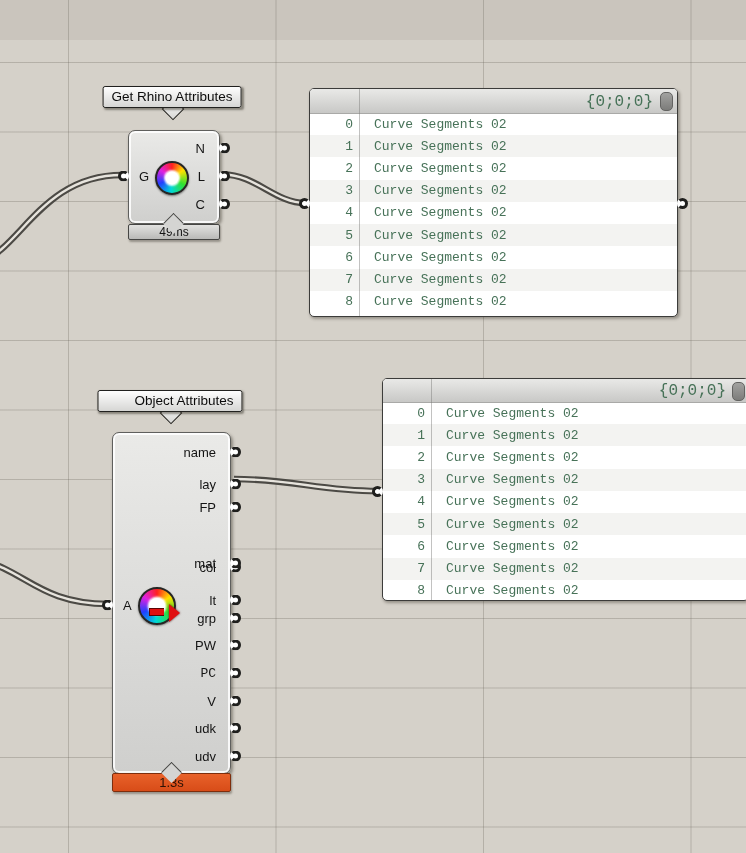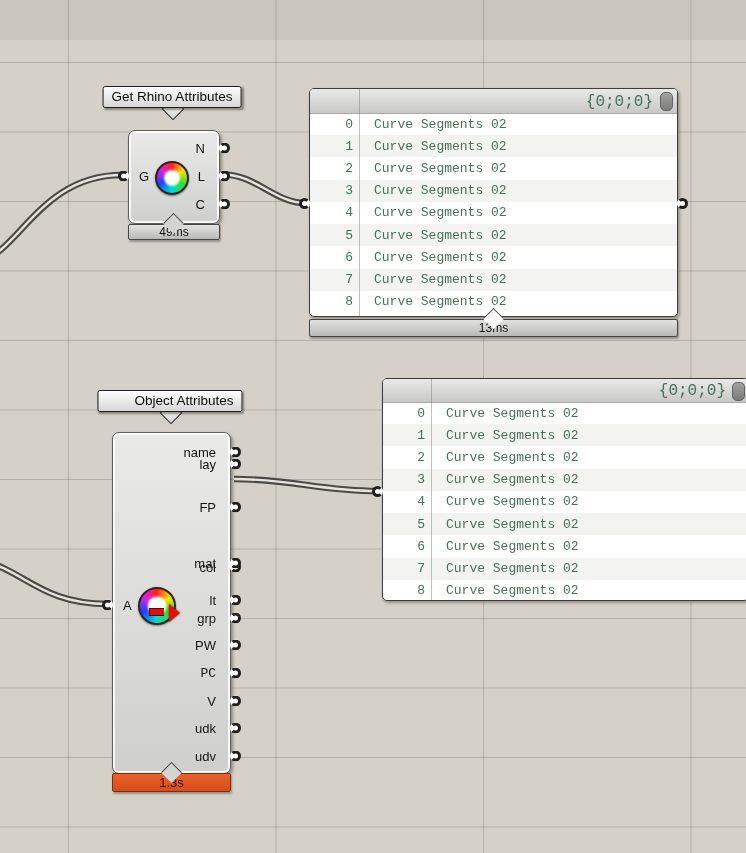--- a/index.html
+++ b/index.html
@@ -153,24 +153,20 @@
         </div>
         <div class="prow">
           <span class="pidx">8</span>
           <span class="pval">Curve Segments 02</span>
         </div>
       </div>
     <div class="vline" style="left:49px;"></div>
     <div class="panel-nub in" style="top:109px;"></div>
     <div class="panel-nub out" style="top:109px;"></div>
   </div>
-  <div class="badge" style="left:309px;top:319px;width:367px;height:16px;">
-    <div class="notch white"></div>
-    <span>13ms</span>
-  </div>
 
   <div class="panel panel-bot" style="left:382px;top:378px;width:365px;height:221px;">
     <div class="panel-header" style="height:23px;">
       <span class="ppath" style="right:22px;top:3px;">{0;0;0}</span>
       <div class="thumb" style="right:3px;"></div>
     </div>
     <div class="rows" style="top:23px;">
         <div class="prow">
           <span class="pidx">0</span>
           <span class="pval">Curve Segments 02</span>
@@ -249,21 +245,21 @@
         <div class="param in" style="top: 162px;">
           <span class="plab">A</span>
           <span class="nub in"></span>
         </div>
       </div>
     <div class="outputs">
         <div class="param out" style="top: 9px; margin-left: 20px;">
           <span class="plab">name</span>
           <span class="nub out"></span>
         </div>
-        <div class="param out" style="top: 21px; padding-left: 31px;">
+        <div class="param out" style="top: 41px; padding-left: 31px;">
           <span class="plab">lay</span>
           <span class="nub out"></span>
         </div>
         <div class="param out" style="top: 64.28px;">
           <span class="plab">FP</span>
           <span class="nub out"></span>
         </div>
         <div class="param out" style="top: 91.92px; margin-top: 32px;">
           <span class="plab">col</span>
           <span class="nub out"></span>

